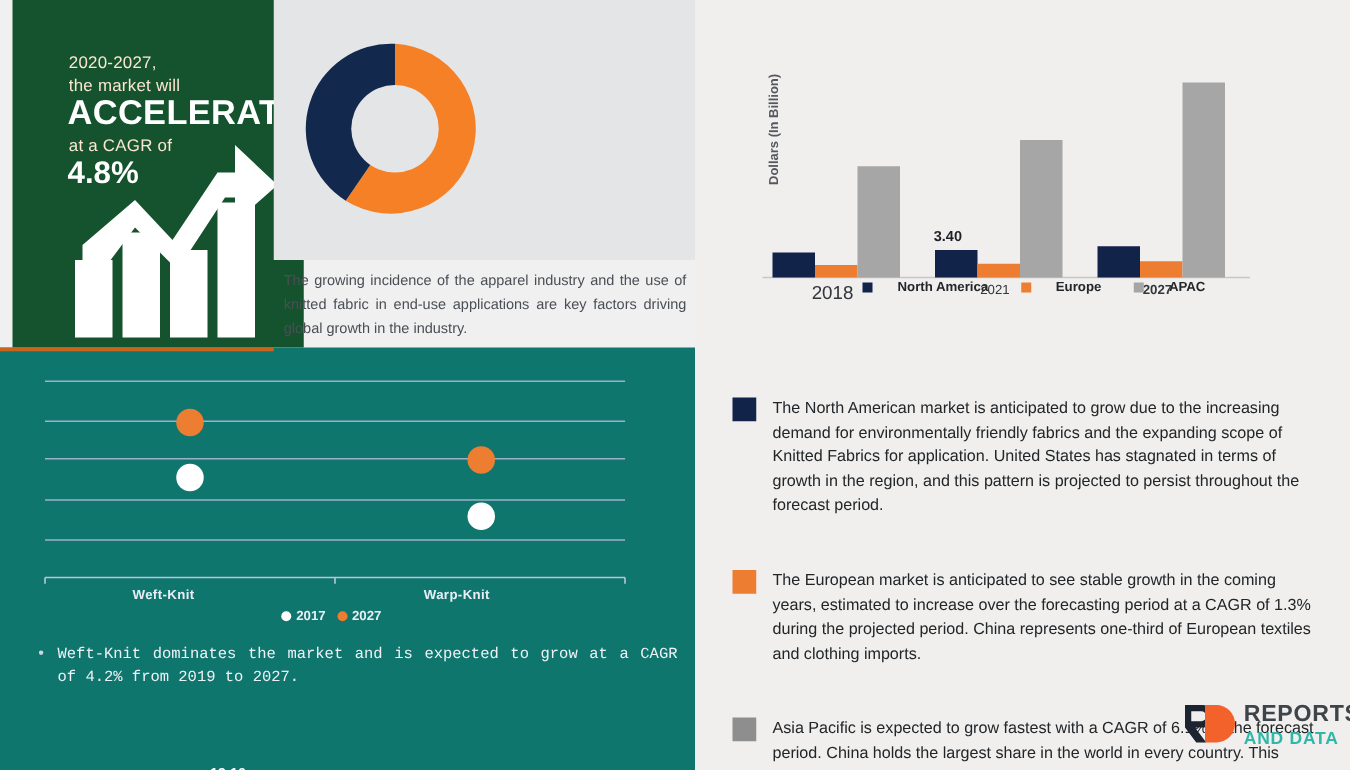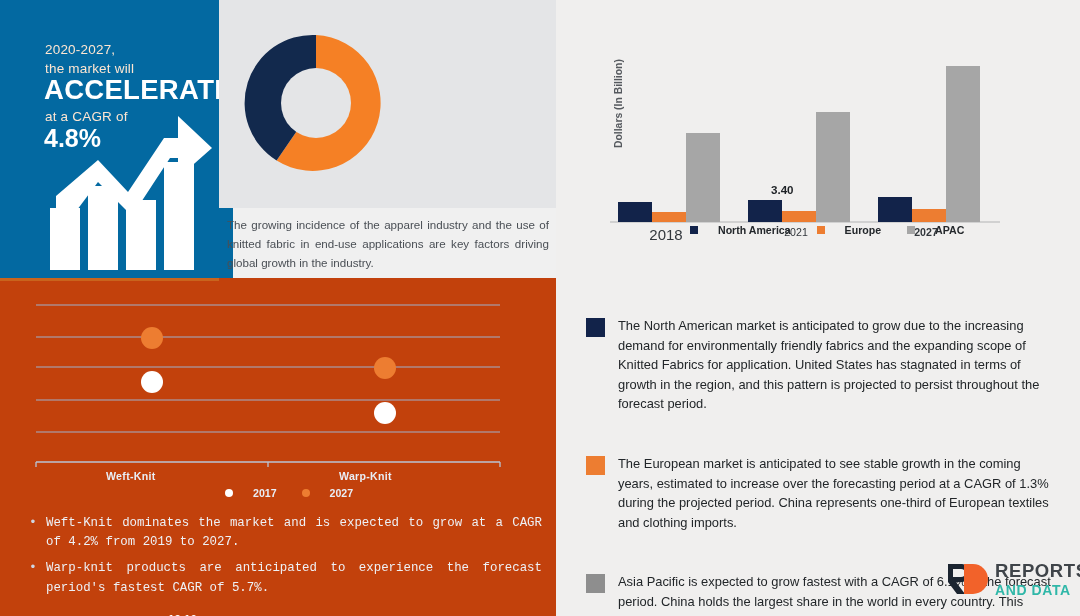--- a/index.html
+++ b/index.html
@@ -5,22 +5,22 @@
   * { box-sizing: border-box; margin: 0; padding: 0; }
   html, body {
     width: 1080px; height: 616px;
     font-family: "Liberation Sans", sans-serif;
     background: #f2f2f2; overflow: hidden;
   }
   #page { position: relative; width: 1080px; height: 616px; background: #f0f0f0; }
 
   
   .orange-panel {
-    position: absolute; left: 0; top: 0; width: 233px; height: 278px;
-    background: #0369a1; overflow: hidden;
+    position: absolute; left: 10px; top: 0; width: 233px; height: 278px;
+    background: #14532d; overflow: hidden;
   }
   .op-line1 { position: absolute; left: 45px; top: 42px; font-size: 13.5px; color: #fde6d2; letter-spacing: .2px; }
   .op-line2 { position: absolute; left: 45px; top: 61px; font-size: 13.5px; color: #fde6d2; letter-spacing: .2px; }
   .op-accel { position: absolute; left: 44px; top: 74px; font-size: 27.5px; font-weight: bold; color: #ffffff; letter-spacing: .3px; }
   .op-line3 { position: absolute; left: 45px; top: 109px; font-size: 13.5px; color: #fde6d2; letter-spacing: .2px; }
   .op-cagr { position: absolute; left: 44px; top: 124px; font-size: 25px; font-weight: bold; color: #ffffff; }
   .op-graphic { position: absolute; left: 36px; top: 100px; }
 
   
   .mid-panel {
@@ -34,21 +34,21 @@
     font-size: 14.5px; color: #2e3338; line-height: 1.62;
   }
   .mid-note {
     position: absolute; left: 8px; top: 216px; width: 322px;
     font-size: 11.6px; color: #4a4f55; line-height: 1.62; text-align: justify;
   }
 
   
   .navy-panel {
     position: absolute; left: 0; top: 278px; width: 556px; height: 338px;
-    background: #c2410c; overflow: hidden;
+    background: #0f766e; overflow: hidden;
   }
   .navy-top-rule { position: absolute; left: 0; top: 0; width: 219px; height: 3px; background: #c9641d; }
   .dotchart { position: absolute; left: 0; top: 0; width: 556px; height: 212px; }
   .dc-bullets { position: absolute; left: 22px; top: 236px; width: 520px; font-family: Liberation Mono, monospace; }
   .dc-bullets li {
     list-style: none; position: relative; padding-left: 24px;
     color: #eef1f6; font-size: 12.4px; line-height: 1.55; margin-bottom: 7px;
     text-align: justify;
   }
   .dc-bullets li:before {
@@ -136,30 +136,29 @@
       <circle cx="152" cy="60" r="11" fill="#ed7d31"></circle>
       <circle cx="152" cy="104" r="11" fill="#ffffff"></circle>
       <circle cx="385" cy="90" r="11" fill="#ed7d31"></circle>
       <circle cx="385" cy="135" r="11" fill="#ffffff"></circle>
     </svg>
 
     <div style="position:absolute;left:168px;top:335px;font-size:11.5px;font-weight:bold;color:#ffffff;">19.10</div>
     <div style="position:absolute;left:106px;top:192px;font-size:10.6px;font-weight:bold;color:#e9eef6;letter-spacing:.3px;">Weft-Knit</div>
     <div style="position:absolute;left:339px;top:192px;font-size:10.6px;font-weight:bold;color:#e9eef6;letter-spacing:.3px;">Warp-Knit</div>
 
-    <div style="position:absolute;left:225px;top:209px;display:flex;align-items:center;gap:20px;font-size:10.6px;font-weight:bold;color:#e9eef6;justify-content:space-between;">
+    <div style="position:absolute;left:225px;top:209px;display:flex;align-items:center;gap:4px;font-size:10.6px;font-weight:bold;color:#e9eef6;justify-content:space-between;">
       <span style="width:8px;height:8px;border-radius:50%;background:#ffffff;display:inline-block;"></span>
       <span>2017</span>
       <span style="width:8px;height:8px;border-radius:50%;background:#ed7d31;display:inline-block;margin-left:5px;"></span>
       <span>2027</span>
     </div>
 
     <ul class="dc-bullets">
       <li>Weft-Knit dominates the market and is expected to grow at a CAGR of 4.2% from 2019 to 2027.</li>
-      <li>Warp-knit products are anticipated to experience the forecast period's fastest CAGR of 5.7%.</li>
     </ul>
   </div>
 
   <div class="right-col">
 
     <div class="barchart">
       <svg width="440" height="240" viewBox="0 0 440 240">
 
         <text x="-118" y="22" transform="rotate(-90)" font-size="10.4" fill="#55595e" font-weight="bold">Dollars (In Billion)</text>
 
@@ -172,21 +171,21 @@
         <rect x="148" y="170" width="34" height="22" fill="#12234a"></rect>
         <rect x="182" y="181" width="34" height="11" fill="#ed7d31"></rect>
         <rect x="216" y="82" width="34" height="110" fill="#a6a6a6"></rect>
 
         <rect x="278" y="167" width="34" height="25" fill="#12234a"></rect>
         <rect x="312" y="179" width="34" height="13" fill="#ed7d31"></rect>
         <rect x="346" y="36" width="34" height="156" fill="#a6a6a6"></rect>
       </svg>
 
       
-      <div style="position:absolute;left:147px;top:153px;font-size:11.6px;font-weight:bold;color:#1d2125;margin-left:24px;">3.40</div>
+      <div style="position:absolute;left:147px;top:153px;font-size:11.6px;font-weight:bold;color:#1d2125;">3.40</div>
 
       
       <div style="position:absolute;left:36px;top:196px;width:60px;text-align:center;font-size:15px;font-weight:normal;color:#32373c;">2018</div>
       <div style="position:absolute;left:166px;top:196px;width:60px;text-align:center;font-size:10.6px;font-weight:normal;color:#32373c;">2021</div>
       <div style="position:absolute;left:296px;top:196px;width:60px;text-align:center;font-size:10.6px;font-weight:bold;color:#32373c;">2027</div>
 
       
       <div style="position:absolute;left:90px;top:194px;display:flex;align-items:center;gap:20px;font-size:10.6px;font-weight:bold;color:#23272b;">
         <span style="width:8px;height:8px;background:#12234a;display:inline-block;"></span>
         <span>North America</span>

